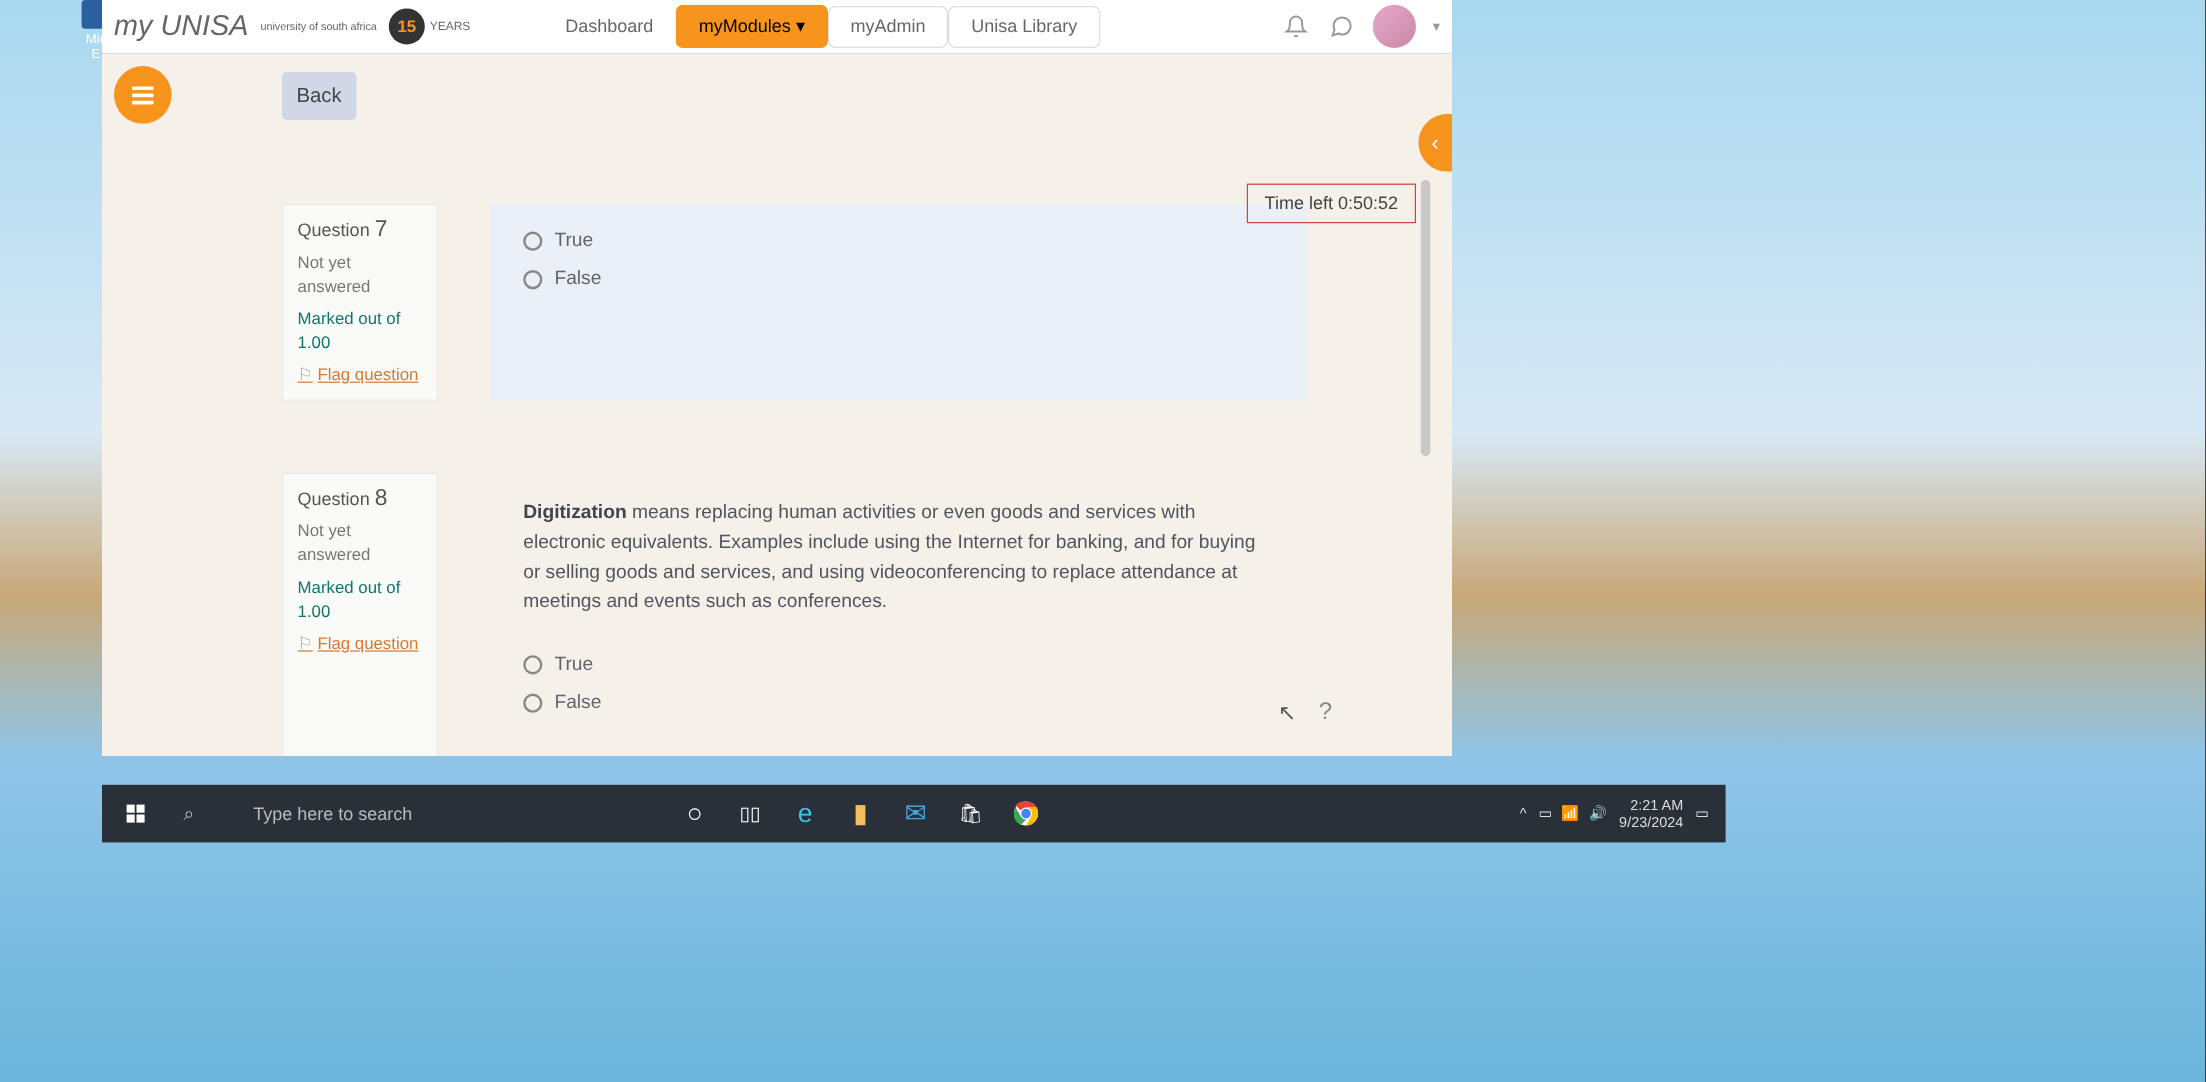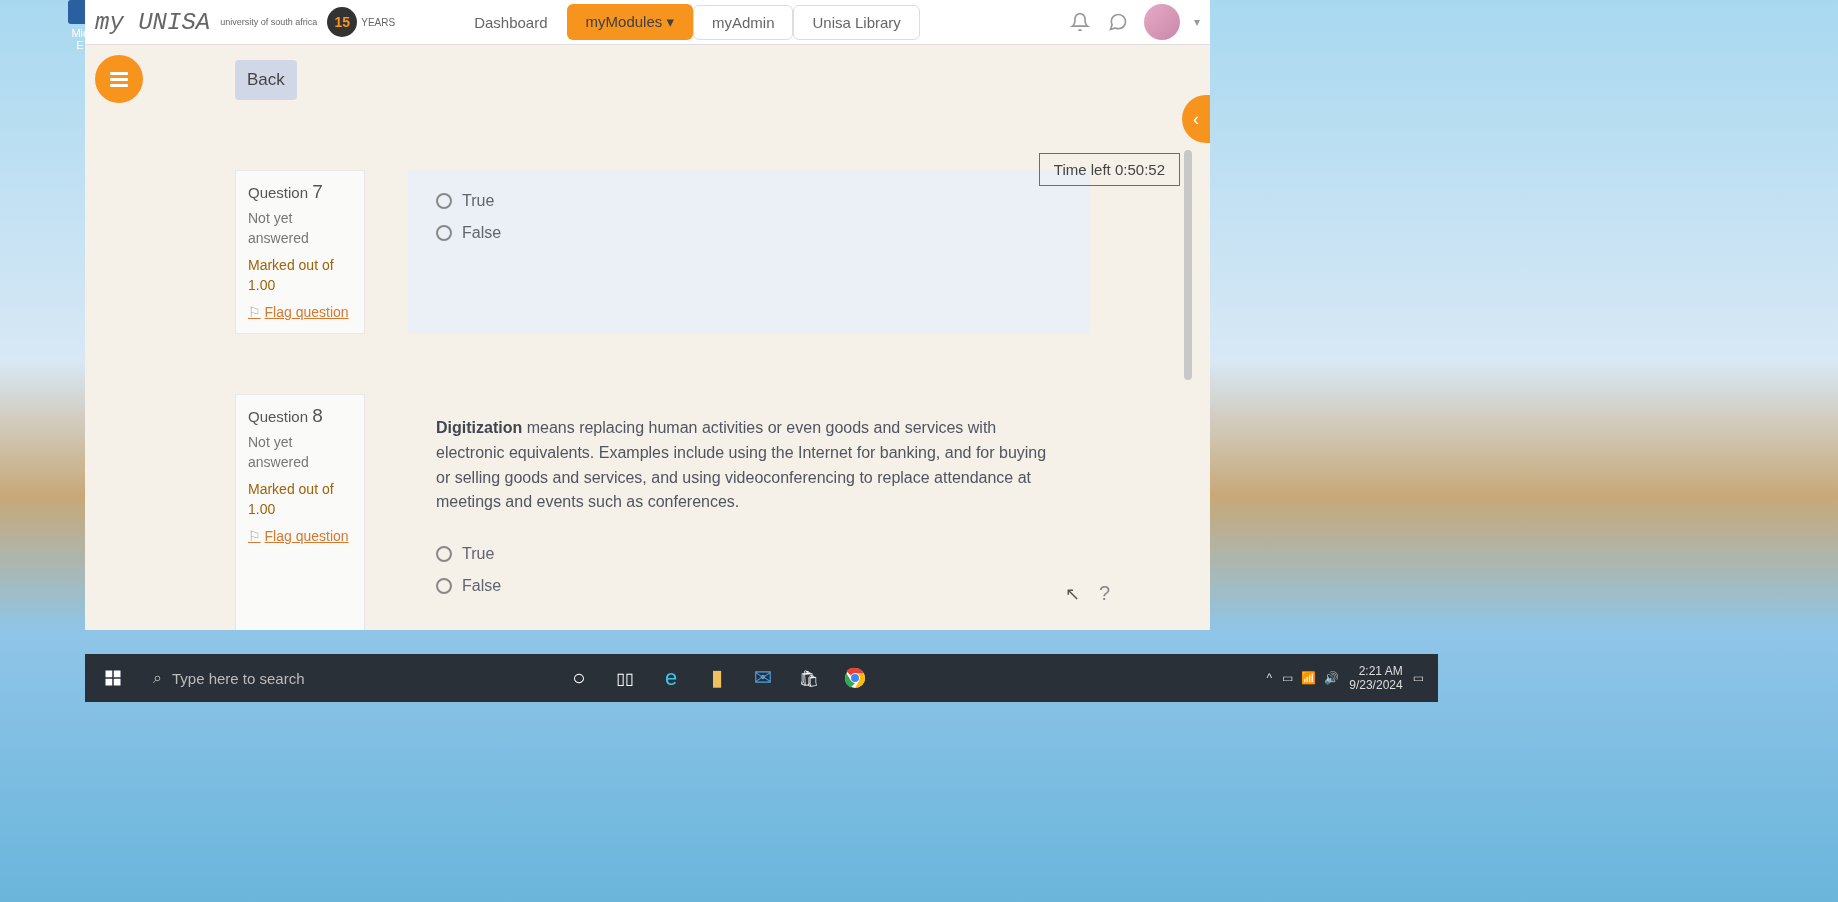--- a/index.html
+++ b/index.html
@@ -37,21 +37,20 @@
       display: flex;
       align-items: center;
       gap: 10px;
       margin-right: 60px;
     }
     .logo-text {
       font-size: 24px;
       font-style: italic;
       color: #666;
       font-weight: 300;
-      font-family: Liberation Mono, monospace;
     }
     .logo-sub {
       font-size: 9px;
       color: #666;
       line-height: 1;
     }
     .years-badge {
       display: flex;
       align-items: center;
       gap: 4px;
@@ -81,21 +80,21 @@
       padding: 8px 18px;
       border-radius: 6px;
       color: #666;
       font-size: 15px;
       cursor: pointer;
       background: #fff;
       border: 1px solid transparent;
     }
     .nav-tab.active {
       background: #f7941e;
-      color: #404040;
+      color: #000000;
     }
     .nav-tab.outlined {
       border: 1px solid #ddd;
     }
     .nav-right {
       margin-left: auto;
       display: flex;
       align-items: center;
       gap: 14px;
     }
@@ -206,21 +205,21 @@
       font-weight: 500;
     }
     .q-status {
       font-size: 14px;
       color: #777;
       margin-bottom: 8px;
       line-height: 1.4;
     }
     .q-marks {
       font-size: 14px;
-      color: #a16207;
+      color: #0f766e;
       margin-bottom: 8px;
       line-height: 1.4;
     }
     .q-flag {
       font-size: 14px;
       color: #d87830;
       text-decoration: underline;
       cursor: pointer;
       line-height: 1.4;
     }
@@ -316,20 +315,21 @@
       height: 38px;
       color: #bbb;
       cursor: text;
       width: 320px;
     }
     .search-icon {
       font-size: 16px;
     }
     .search-placeholder {
       font-size: 15px;
+      margin-left: 39px;
     }
     .taskbar-icons {
       display: flex;
       gap: 18px;
       margin-left: 100px;
     }
     .taskbar-icon {
       width: 28px;
       height: 28px;
       cursor: pointer;

